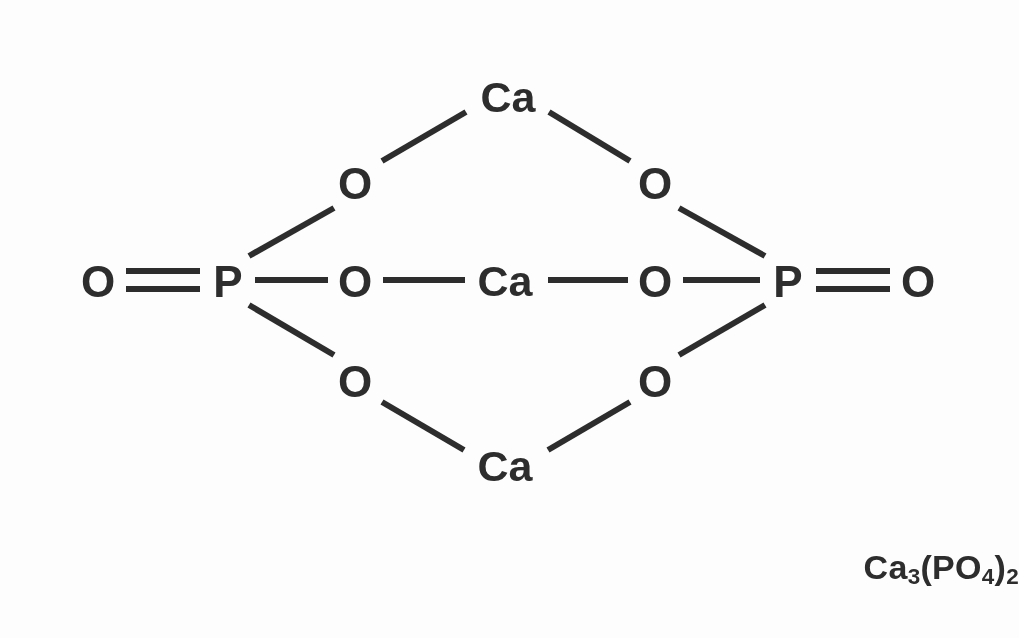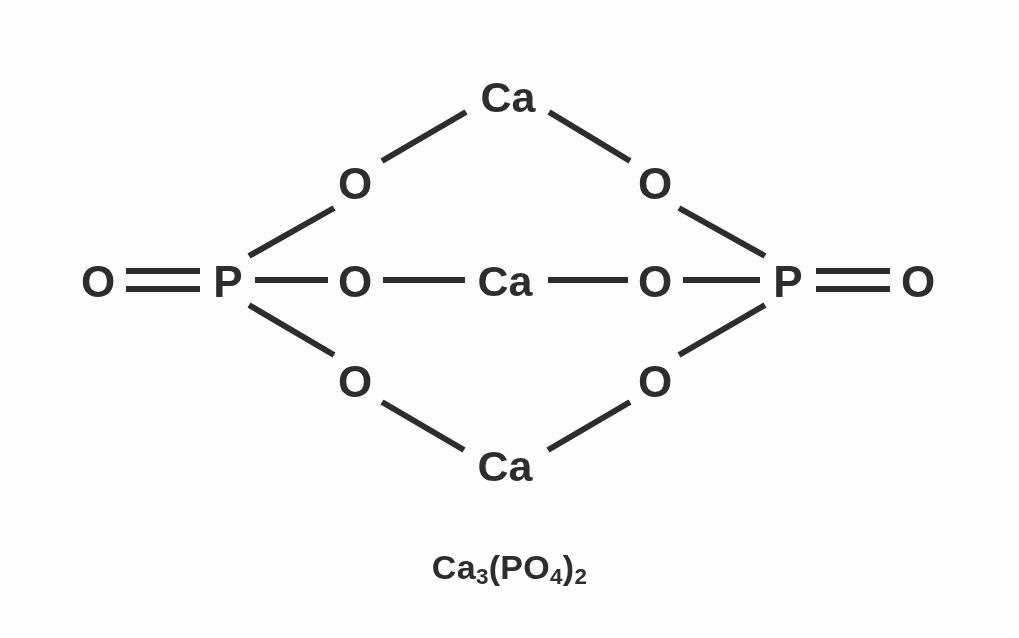--- a/index.html
+++ b/index.html
@@ -42,21 +42,21 @@
   .bond {
     stroke: #2d2d2d;
     stroke-width: 6;
     stroke-linecap: butt;
   }
   .formula-caption {
     position: absolute;
     left: 0;
     top: 548px;
     width: 1019px;
-    text-align: center;
+    text-align: right;
     font-family: "Liberation Sans", sans-serif;
     font-weight: 700;
     font-size: 34px;
     color: #2d2d2d;
     letter-spacing: 0.3px;
     user-select: none;
   }
   .formula-caption sub {
     font-size: 0.66em;
     vertical-align: -0.22em;

